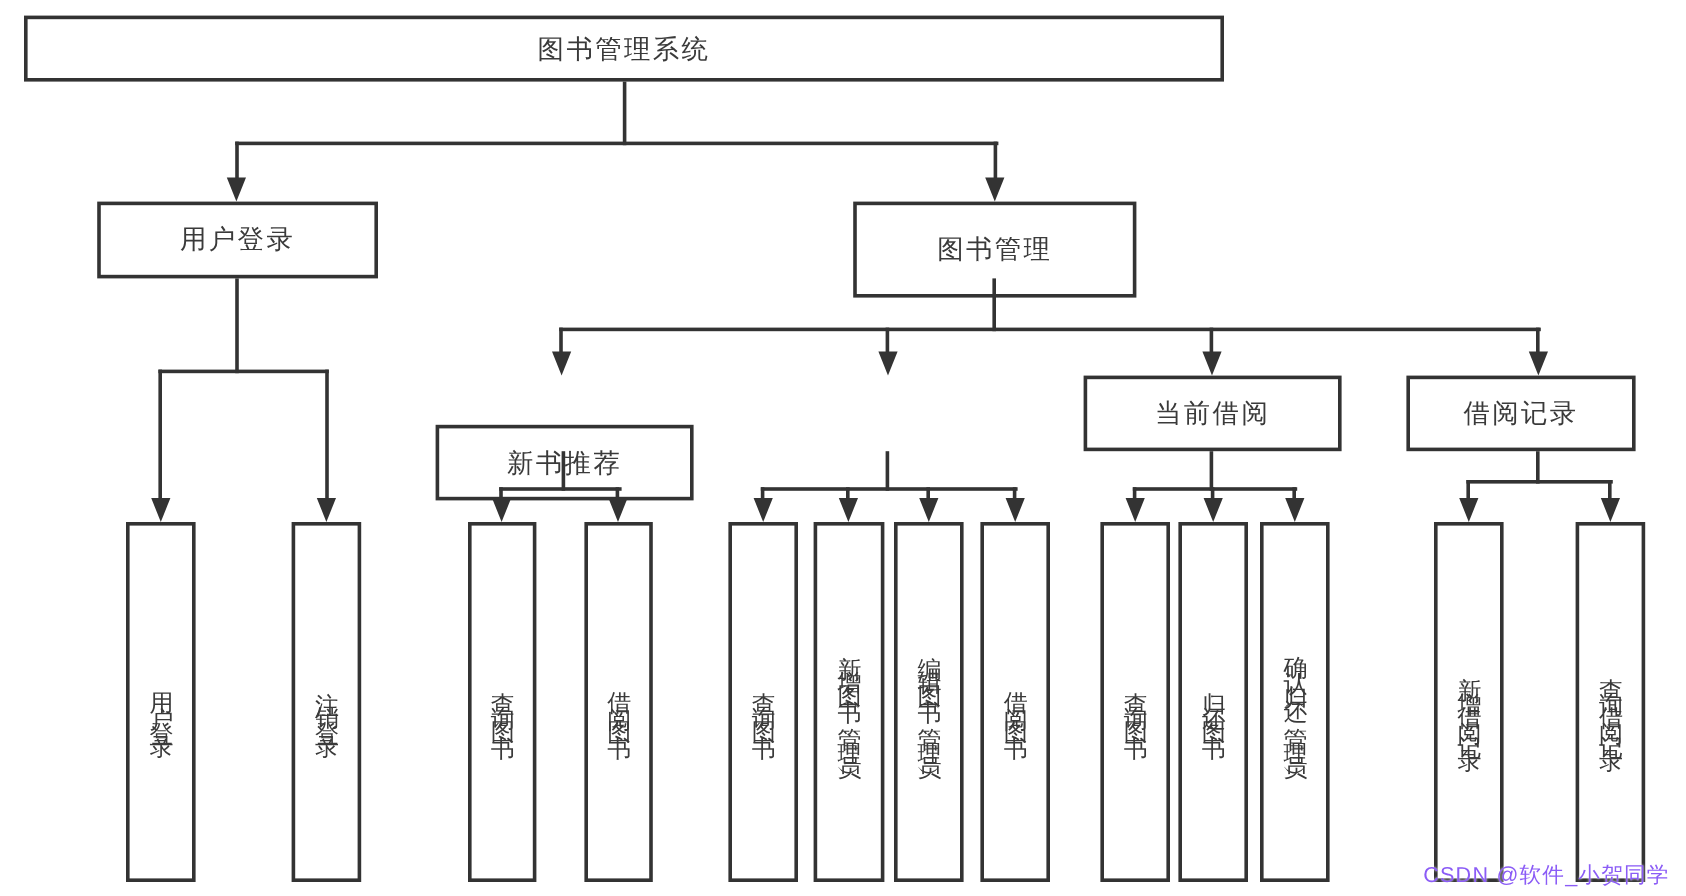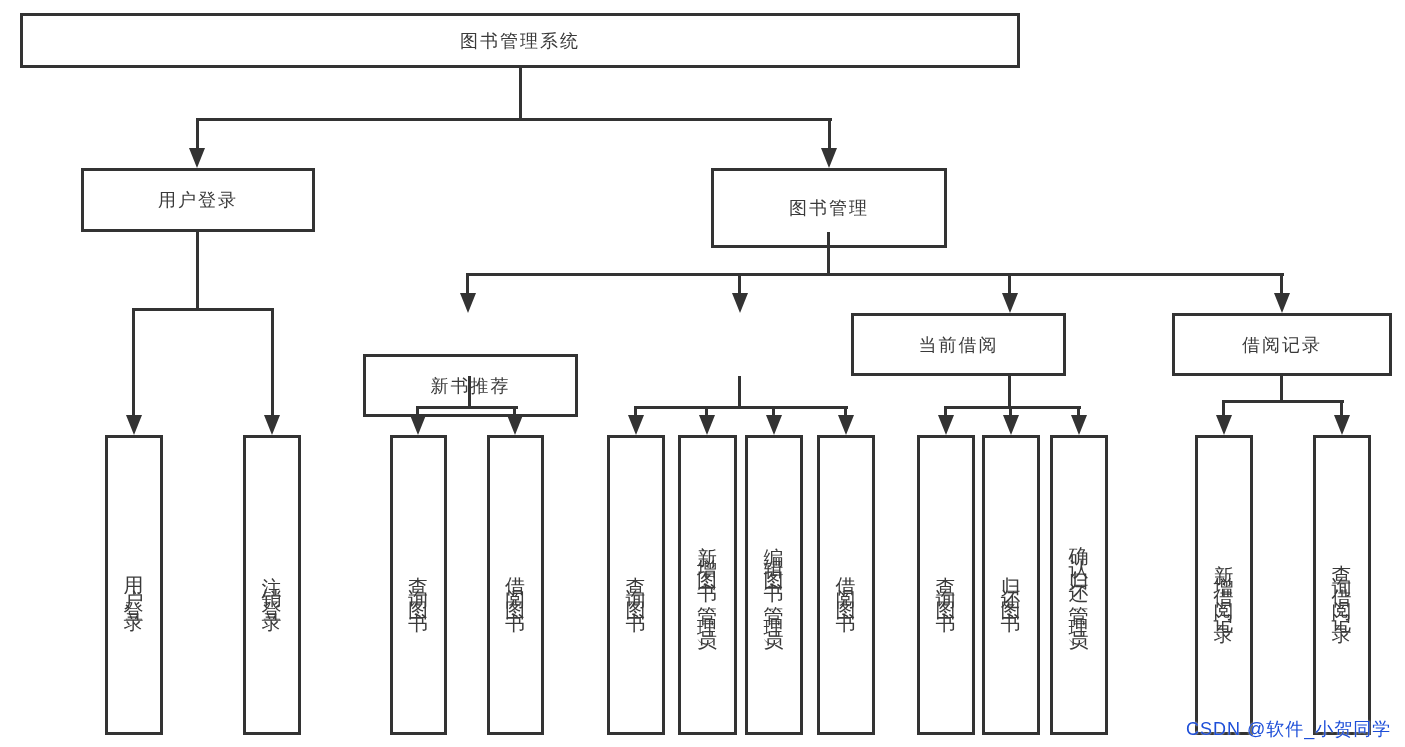--- a/index.html
+++ b/index.html
@@ -4,35 +4,35 @@
 <style>
   html,body{margin:0;padding:0;background:#ffffff;}
   .canvas{
     position:relative;width:1405px;height:747px;background:#ffffff;overflow:hidden;
     font-family:"Liberation Sans","DejaVu Sans",sans-serif;color:#333333;
   }
   .box{
     position:absolute;box-sizing:border-box;border:3px solid #333333;background:#ffffff;
     display:flex;align-items:center;justify-content:center;
   }
-  .hlabel{font-size:18px;letter-spacing:2px;color:#3a3a3a;white-space:nowrap;}
+  .hlabel{font-size:22px;letter-spacing:2px;color:#3a3a3a;white-space:nowrap;}
   .leaf{top:435px;height:300px;}
   .vlabel{
     writing-mode:vertical-rl;text-orientation:mixed;
     font-size:20px;line-height:1;letter-spacing:12px;color:#3a3a3a;
   }
   .ln{position:absolute;background:#333333;}
   .ar{
     position:absolute;width:0;height:0;
     border-left:8px solid transparent;border-right:8px solid transparent;
     border-top:20px solid #333333;
   }
   .watermark{
     position:absolute;left:1186px;top:717px;z-index:5;
-    font-size:18px;color:#1d4ed8;letter-spacing:1px;white-space:nowrap;
+    font-size:18px;color:#8b5cf6;letter-spacing:1px;white-space:nowrap;
     text-shadow:0 0 2px #ffffff;
   }
 </style>
 </head>
 <body>
 
 <div class="canvas">
 
   <div class="box" style="left:20px;top:13px;width:1000px;height:55px;">
     <span class="hlabel">图书管理系统</span>
@@ -41,24 +41,24 @@
   <div class="box" style="left:81px;top:168px;width:234px;height:64px;">
     <span class="hlabel">用户登录</span>
   </div>
   <div class="box" style="left:711px;top:168px;width:236px;height:80px;">
     <span class="hlabel">图书管理</span>
   </div>
 
   <div class="box" style="left:363px;top:313px;width:215px;height:63px;margin-top:41px;">
     <span class="hlabel">新书推荐</span>
   </div>
-  <div class="box" style="left:851px;top:313px;width:215px;height:63px;font-family:Liberation Mono, monospace;">
+  <div class="box" style="left:903px;top:313px;width:215px;height:63px;font-family:Liberation Mono, monospace;">
     <span class="hlabel">当前借阅</span>
   </div>
-  <div class="box" style="left:1172px;top:313px;width:220px;height:63px;">
+  <div class="box" style="left:1172px;top:313px;width:191px;height:63px;">
     <span class="hlabel">借阅记录</span>
   </div>
 
   <div class="box leaf" style="left:105px;width:58px;">
     <span class="vlabel">用户登录</span>
   </div>
   <div class="box leaf" style="left:243px;width:58px;">
     <span class="vlabel">注销登录</span>
   </div>
   <div class="box leaf" style="left:390px;width:57px;">

